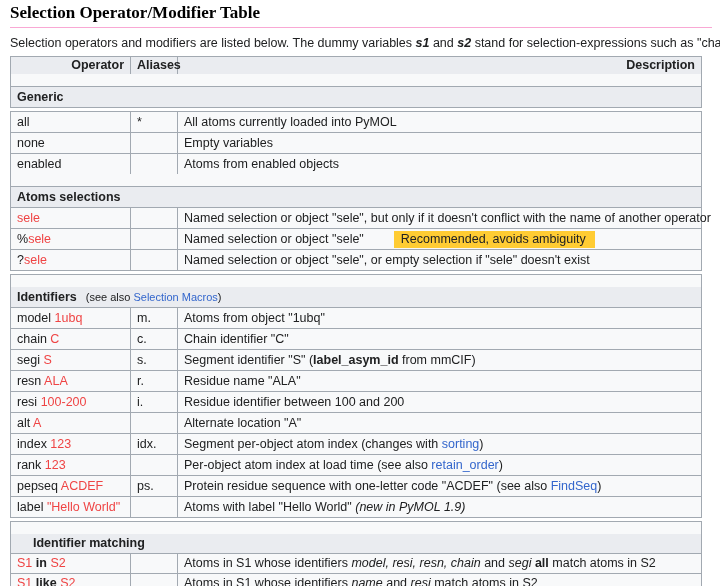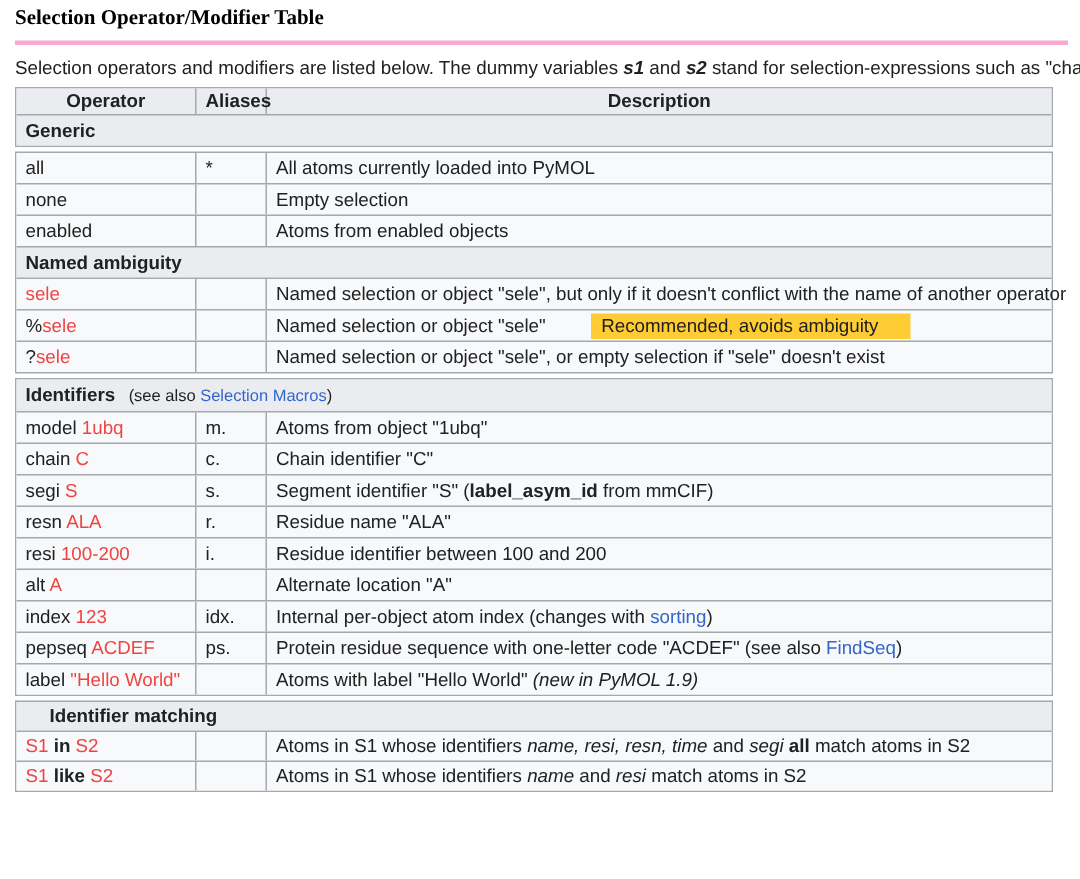--- a/index.html
+++ b/index.html
@@ -3,58 +3,58 @@
 <meta charset="utf-8">
 <style>
   html,body{margin:0;padding:0;}
   body{
     width:720px;height:586px;overflow:hidden;background:#ffffff;
     font-family:"Liberation Sans",sans-serif;color:#202122;
   }
   .page{padding:2px 8px 0 10px;}
   .page-title{
     font-family:"Liberation Serif","DejaVu Serif",serif;
-    font-size:14px;font-weight:bold;color:#000;
+    font-size:17px;font-weight:bold;color:#000;
     margin:0;line-height:21px;padding-bottom:4px;
-    border-bottom:3px solid #f9a8d4;
+    border-bottom:1px solid #f9a8d4;
   }
   .intro{
     font-size:12.5px;line-height:15px;margin:8px 0 0 0;white-space:nowrap;
   }
   .tablewrap{width:692px;margin-top:5px;}
   .block{
     border:1px solid #a2a9b1;background:#f8f9fa;margin-bottom:3px;
   }
   .row{display:flex;background:#f8f9fa;}
   .row + .row{border-top:1px solid #a2a9b1;}
   .cell{
     padding:3px 6px;font-size:12.5px;line-height:14px;white-space:nowrap;
     box-sizing:border-box;
   }
   .c0{width:120px;flex:none;border-right:1px solid #a2a9b1;}
   .c1{width:47px;flex:none;border-right:1px solid #a2a9b1;}
   .c2{flex:1;min-width:0;}
   .colheader{background:#eaecf0;}
   .colheader .cell{
-    font-weight:bold;text-align:center;padding:2px 6px;line-height:13px;
+    font-weight:bold;text-align:right;padding:2px 6px;line-height:13px;
   }
   .section{
     display:block;background:#eaecf0;font-weight:bold;
-    padding:3px 6px;font-size:12.5px;line-height:14px;white-space:nowrap;
+    padding:3px 6px;font-size:12.5px;line-height:14px;white-space:nowrap;margin-top:12px;
   }
   .section .note{font-weight:normal;font-size:11px;margin-left:9px;}
   .tight .cell{padding:2px 6px 3px 6px;}
   .tight .section{padding:2px 6px 3px 22px;}
   .seg-plain{}
   .seg-arg{color:#ef4444;}
   .seg-b{font-weight:bold;}
   .seg-i{font-style:italic;margin-top:11px;}
   .seg-bi{font-weight:bold;font-style:italic;}
   a.seg-link{color:#3366cc;text-decoration:none;cursor:pointer;}
-  .seg-hl{background:#ffcc33;padding:1px 21px 2px 7px;margin-left:30px;}
+  .seg-hl{background:#ffcc33;padding:1px 9px 2px 7px;margin-left:30px;}
 </style>
 </head>
 <body>
 
 <div class="page">
   <h1 class="page-title">Selection Operator/Modifier Table</h1>
   <p class="intro"><span class="seg-plain">Selection operators and modifiers are listed below. The dummy variables </span><span class="seg-bi">s1</span><span class="seg-plain"> and </span><span class="seg-bi">s2</span><span class="seg-plain"> stand for selection-expressions such as "chain a" or "hydro."</span></p>
   <div class="tablewrap">
       <div class="block">
         <div class="row colheader">
@@ -66,28 +66,28 @@
       </div>
       <div class="block">
         <div class="row data">
           <div class="cell c0"><span class="seg-plain">all</span></div>
           <div class="cell c1">*</div>
           <div class="cell c2"><span class="seg-plain">All atoms currently loaded into PyMOL</span></div>
         </div>
         <div class="row data">
           <div class="cell c0"><span class="seg-plain">none</span></div>
           <div class="cell c1"></div>
-          <div class="cell c2"><span class="seg-plain">Empty selection</span></div>
+          <div class="cell c2"><span class="seg-plain">Empty variables</span></div>
         </div>
         <div class="row data">
           <div class="cell c0"><span class="seg-plain">enabled</span></div>
           <div class="cell c1"></div>
           <div class="cell c2"><span class="seg-plain">Atoms from enabled objects</span></div>
         </div>
-        <div class="row section"><span>Named ambiguity</span></div>
+        <div class="row section"><span>Atoms selections</span></div>
         <div class="row data">
           <div class="cell c0"><span class="seg-arg">sele</span></div>
           <div class="cell c1"></div>
           <div class="cell c2"><span class="seg-plain">Named selection or object "sele", but only if it doesn't conflict with the name of another operator</span></div>
         </div>
         <div class="row data">
           <div class="cell c0"><span class="seg-plain">%</span><span class="seg-arg">sele</span></div>
           <div class="cell c1"></div>
           <div class="cell c2"><span class="seg-plain">Named selection or object "sele"</span><span class="seg-hl">Recommended, avoids ambiguity</span></div>
         </div>
@@ -125,39 +125,44 @@
           <div class="cell c2"><span class="seg-plain">Residue identifier between 100 and 200</span></div>
         </div>
         <div class="row data">
           <div class="cell c0"><span class="seg-plain">alt </span><span class="seg-arg">A</span></div>
           <div class="cell c1"></div>
           <div class="cell c2"><span class="seg-plain">Alternate location "A"</span></div>
         </div>
         <div class="row data">
           <div class="cell c0"><span class="seg-plain">index </span><span class="seg-arg">123</span></div>
           <div class="cell c1">idx.</div>
-          <div class="cell c2"><span class="seg-plain">Internal per-object atom index (changes with </span><a class="seg-link">sorting</a><span class="seg-plain">)</span></div>
+          <div class="cell c2"><span class="seg-plain">Segment per-object atom index (changes with </span><a class="seg-link">sorting</a><span class="seg-plain">)</span></div>
+        </div>
+        <div class="row data">
+          <div class="cell c0"><span class="seg-plain">rank </span><span class="seg-arg">123</span></div>
+          <div class="cell c1"></div>
+          <div class="cell c2"><span class="seg-plain">Per-object atom index at load time (see also </span><a class="seg-link">retain_order</a><span class="seg-plain">)</span></div>
         </div>
         <div class="row data">
           <div class="cell c0"><span class="seg-plain">pepseq </span><span class="seg-arg">ACDEF</span></div>
           <div class="cell c1">ps.</div>
           <div class="cell c2"><span class="seg-plain">Protein residue sequence with one-letter code "ACDEF" (see also </span><a class="seg-link">FindSeq</a><span class="seg-plain">)</span></div>
         </div>
         <div class="row data">
           <div class="cell c0"><span class="seg-plain">label </span><span class="seg-arg">"Hello World"</span></div>
           <div class="cell c1"></div>
           <div class="cell c2"><span class="seg-plain">Atoms with label "Hello World" </span><span class="seg-i">(new in PyMOL 1.9)</span></div>
         </div>
       </div>
       <div class="block tight">
         <div class="row section"><span>Identifier matching</span></div>
         <div class="row data">
           <div class="cell c0"><span class="seg-arg">S1</span><span class="seg-plain"> </span><span class="seg-b">in</span><span class="seg-plain"> </span><span class="seg-arg">S2</span></div>
           <div class="cell c1"></div>
-          <div class="cell c2"><span class="seg-plain">Atoms in S1 whose identifiers </span><span class="seg-i">name, resi, resn, time</span><span class="seg-plain"> and </span><span class="seg-i">segi</span><span class="seg-plain"> </span><span class="seg-b">all</span><span class="seg-plain"> match atoms in S2</span></div>
+          <div class="cell c2"><span class="seg-plain">Atoms in S1 whose identifiers </span><span class="seg-i">model, resi, resn, chain</span><span class="seg-plain"> and </span><span class="seg-i">segi</span><span class="seg-plain"> </span><span class="seg-b">all</span><span class="seg-plain"> match atoms in S2</span></div>
         </div>
         <div class="row data">
           <div class="cell c0"><span class="seg-arg">S1</span><span class="seg-plain"> </span><span class="seg-b">like</span><span class="seg-plain"> </span><span class="seg-arg">S2</span></div>
           <div class="cell c1"></div>
           <div class="cell c2"><span class="seg-plain">Atoms in S1 whose identifiers </span><span class="seg-i">name</span><span class="seg-plain"> and </span><span class="seg-i">resi</span><span class="seg-plain"> match atoms in S2</span></div>
         </div>
       </div>
     </div>
 </div>
 

